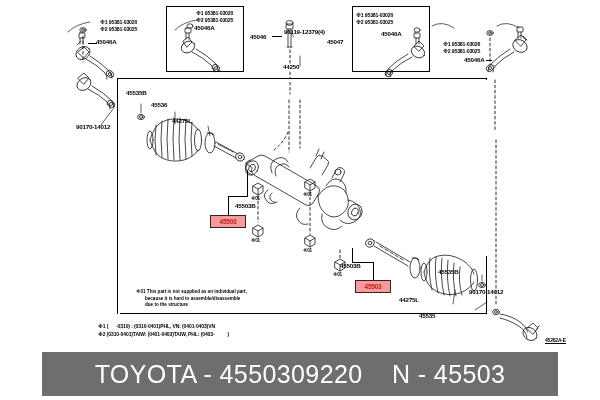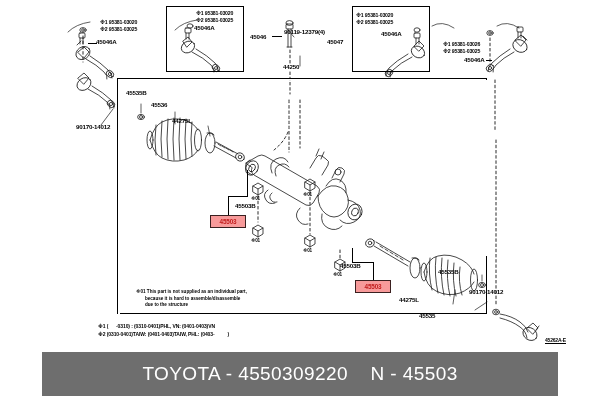--- a/index.html
+++ b/index.html
@@ -32,21 +32,21 @@
     letter-spacing:-0.2px;
   }
 
   .svgwrap{position:absolute;left:0;top:0;width:600px;height:400px;pointer-events:none;}
 
   #footerbar{
     position:absolute;left:42px;top:352px;width:516px;height:44px;
     background:#6e6e6e;display:flex;align-items:center;justify-content:center;
   }
   #footertext{
-    color:#ffffff;font-size:19px;letter-spacing:0.4px;white-space:pre;
+    color:#ffffff;font-size:25px;letter-spacing:0.4px;white-space:pre;
     font-family:"Liberation Sans","DejaVu Sans",sans-serif;
   }
 </style>
 </head>
 <body>
 
 <div id="sheet">
 
   <svg class="svgwrap" viewBox="0 0 600 400" xmlns="http://www.w3.org/2000/svg">
     <g fill="none" stroke="#1a1a1a" stroke-width="0.8" stroke-linejoin="round" stroke-linecap="round">

